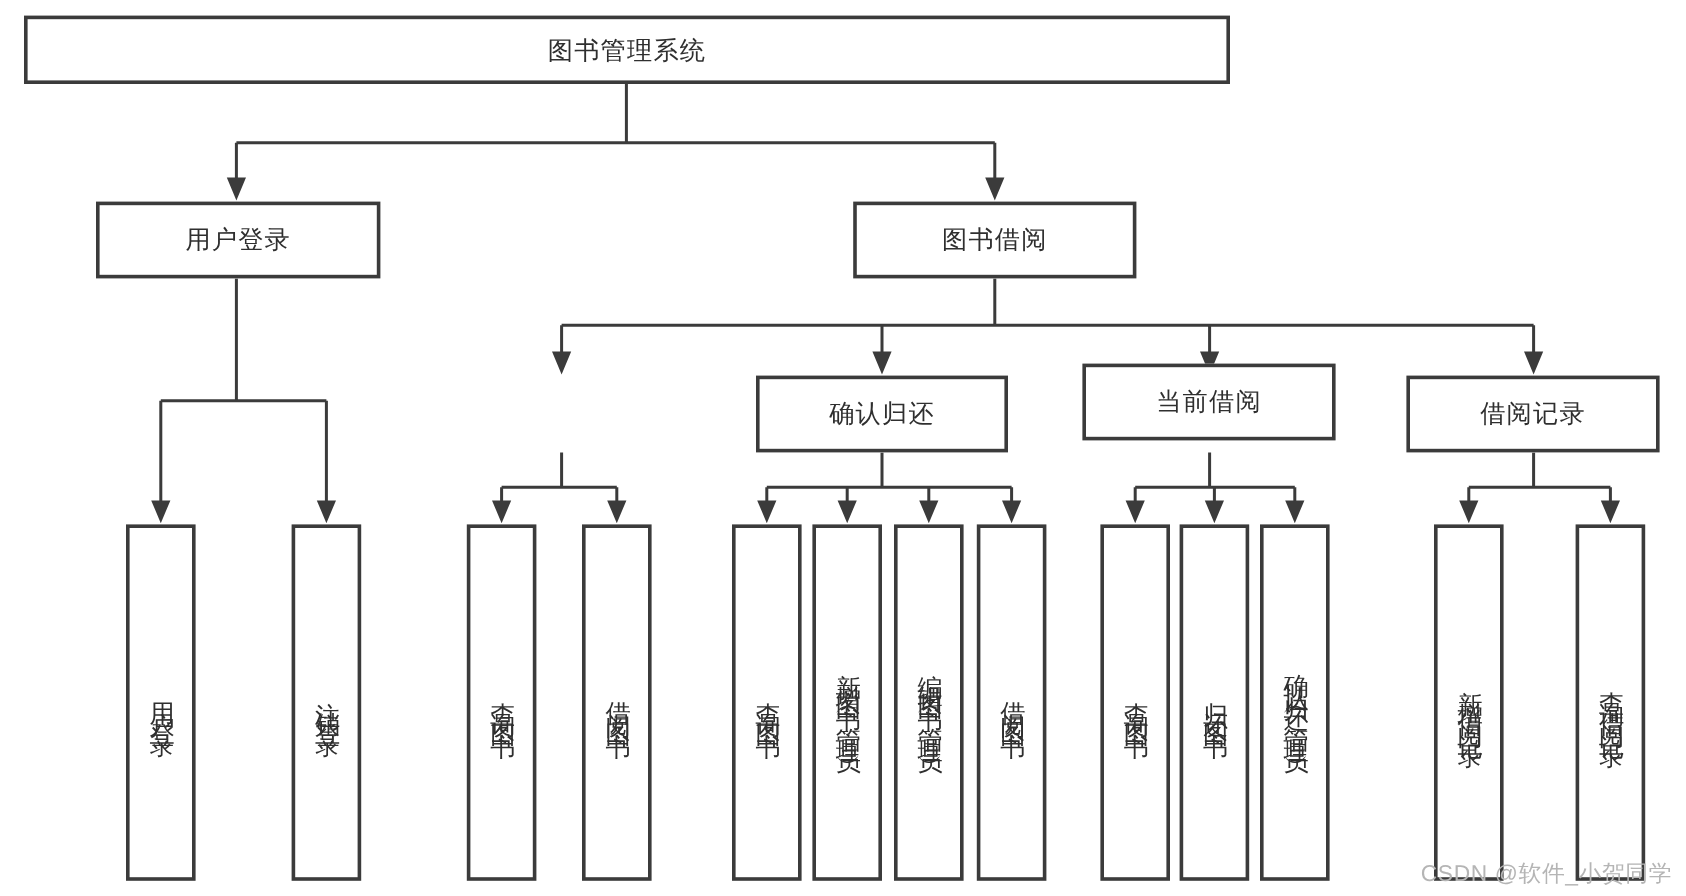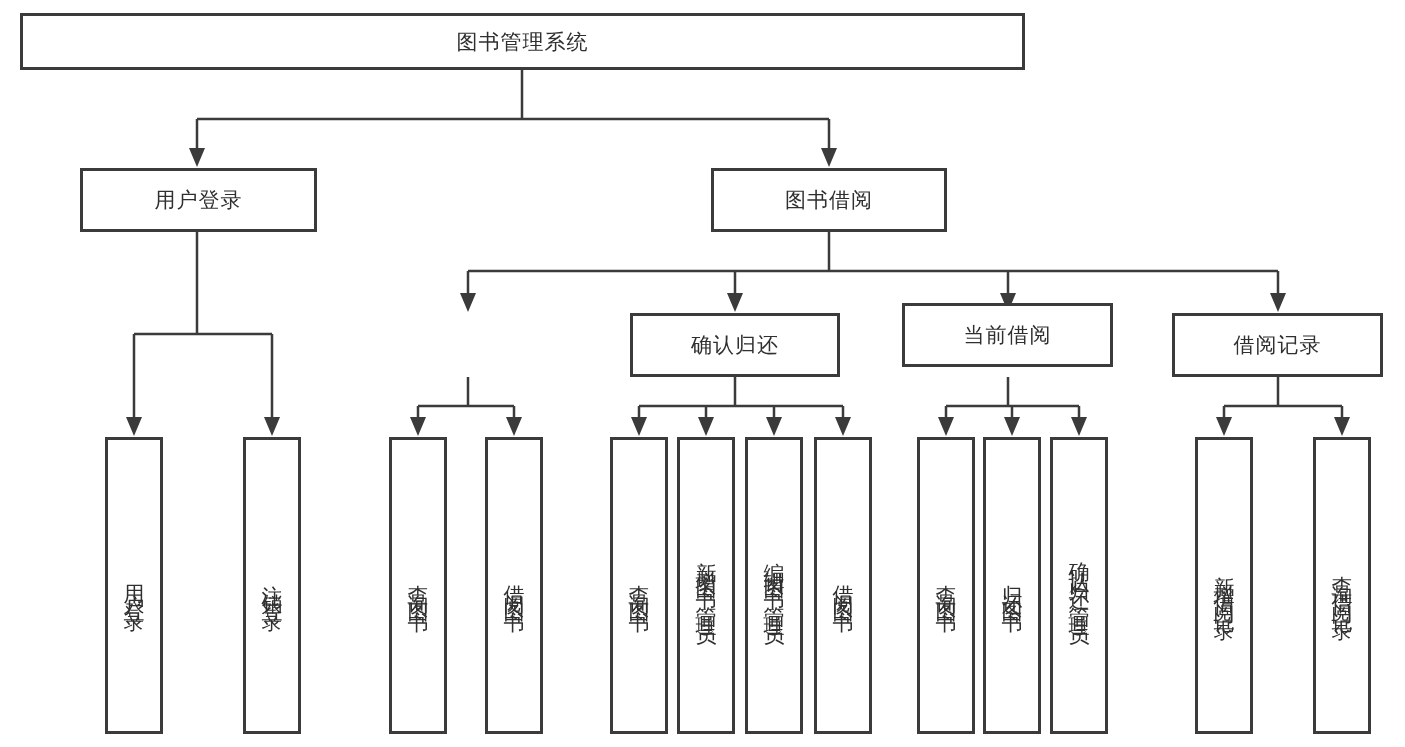--- a/index.html
+++ b/index.html
@@ -171,14 +171,15 @@
     <span>确认归还（管理员）</span>
   </div>
 
   <div class="box v" style="left:1195px;top:437px;width:58px;height:297px">
     <span>新增借阅记录</span>
   </div>
   <div class="box v" style="left:1313px;top:437px;width:58px;height:297px">
     <span>查询借阅记录</span>
   </div>
 
+  <div class="watermark">CSDN @软件_小贺同学</div>
 
 </div>
 
 </body></html>

